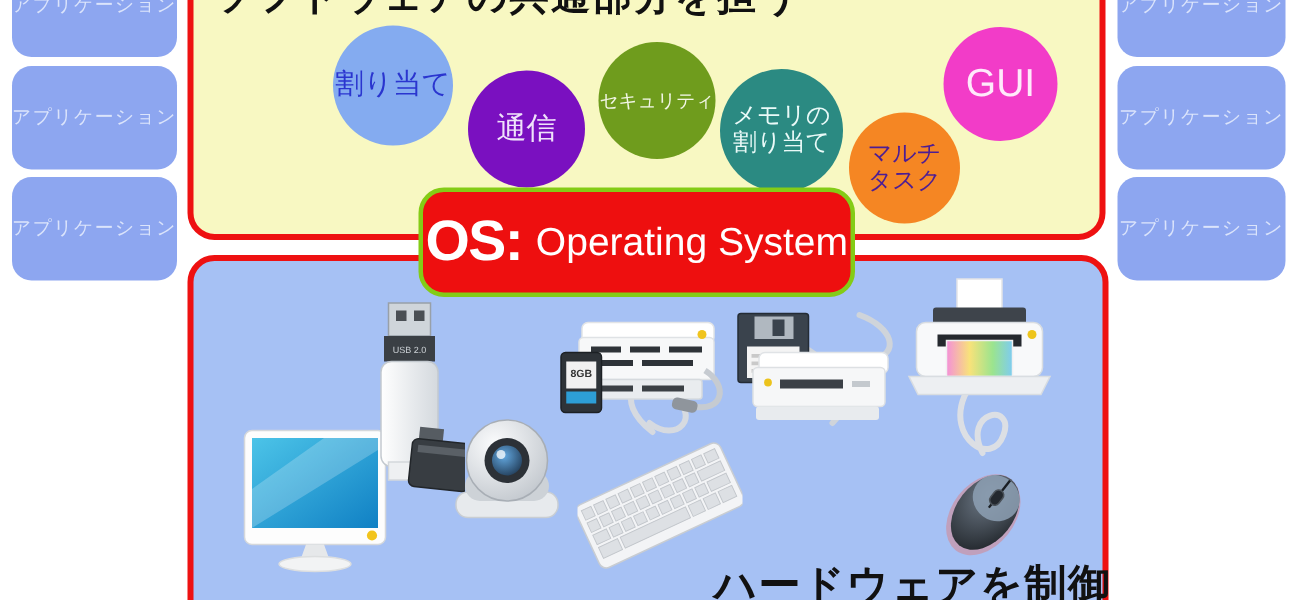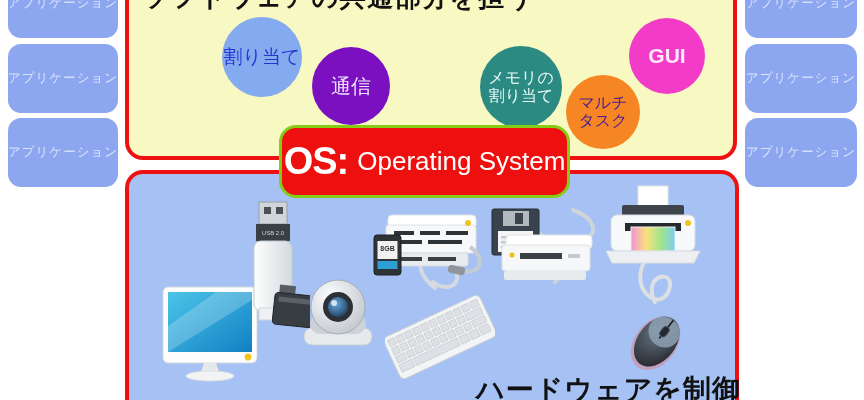--- a/index.html
+++ b/index.html
@@ -56,21 +56,21 @@
     text-align: center;
     white-space: pre-line;
     line-height: 1.15;
   }
   .fn-0 { left: 156px; top:  66px; width: 80px; height: 80px; font-size: 19px; }
   .fn-1 { left: 222px; top:  17px; width: 80px; height: 80px; font-size: 19px; }
   .fn-2 { left: 312px; top:  47px; width: 78px; height: 78px; font-size: 20px; font-family: Liberation Serif, serif; }
   .fn-3 { left: 399px; top:  28px; width: 78px; height: 78px; font-size: 12.5px; }
   .fn-4 { left: 480px; top:  46px; width: 82px; height: 82px; font-size: 16px; }
   .fn-5 { left: 566px; top:  75px; width: 74px; height: 74px; font-size: 16px; }
-  .fn-6 { left: 629px; top:  18px; width: 76px; height: 76px; font-size: 21px; font-weight: bold; }
+  .fn-6 { left: 629px; top:  18px; width: 76px; height: 76px; font-size: 26px; }
 
   
   .os-banner {
     position: absolute;
     left: 279px; top: 125px;
     width: 291px; height: 73px;
     background: #ee0f0f;
     border: 3px solid #84cc16;
     border-radius: 17px;
     display: flex; align-items: center; justify-content: center;
@@ -132,20 +132,21 @@
     </div>
   <div class="app-box app-r app-row2">
       <span>アプリケーション</span>
     </div>
 
   <div class="sw-panel" style="background-color: rgb(248, 248, 194);"></div>
   <div class="sw-title">ソフトウェアの共通部分を担う</div>
 
   <div class="fn fn-1" style="background-color: rgb(132, 171, 240); color: rgb(42, 53, 207);">割り当て</div>
   <div class="fn fn-2" style="background-color: rgb(122, 16, 192); color: rgb(239, 226, 250);">通信</div>
+  <div class="fn fn-3" style="background-color: rgb(111, 156, 29); color: rgb(242, 246, 230);">セキュリティ</div>
   <div class="fn fn-4" style="background-color: rgb(43, 138, 130); color: rgb(234, 250, 248);">メモリの
 割り当て</div>
   <div class="fn fn-5" style="background-color: rgb(245, 134, 35); color: #4c1d95;">マルチ
 タスク</div>
   <div class="fn fn-6" style="background-color: rgb(242, 60, 200); color: rgb(255, 233, 251);">GUI</div>
 
   <div class="hw-panel" style="background-color: rgb(166, 193, 244);"></div>
 
   <svg class="dev dev-cables" width="614" height="230" viewBox="0 0 614 230">
     <path d="M404,58 C430,70 440,90 420,96 C400,102 392,86 408,80 C424,74 450,92 430,112" fill="none" stroke="#cfd4da" stroke-width="4" stroke-linecap="round"></path>

